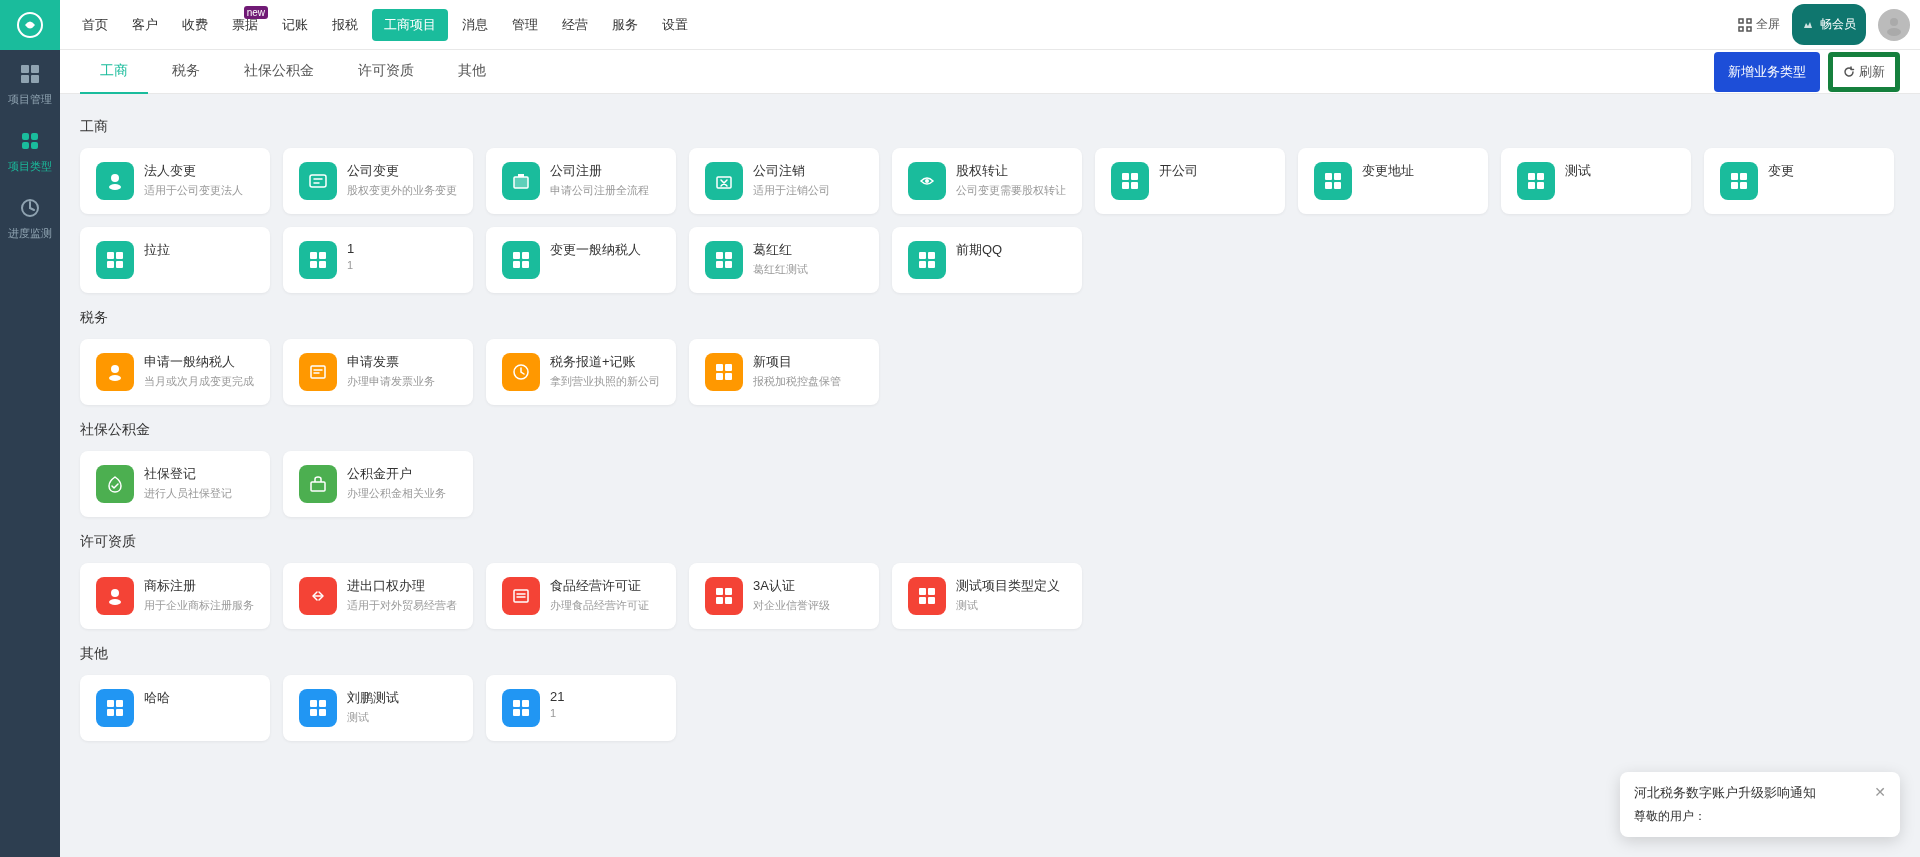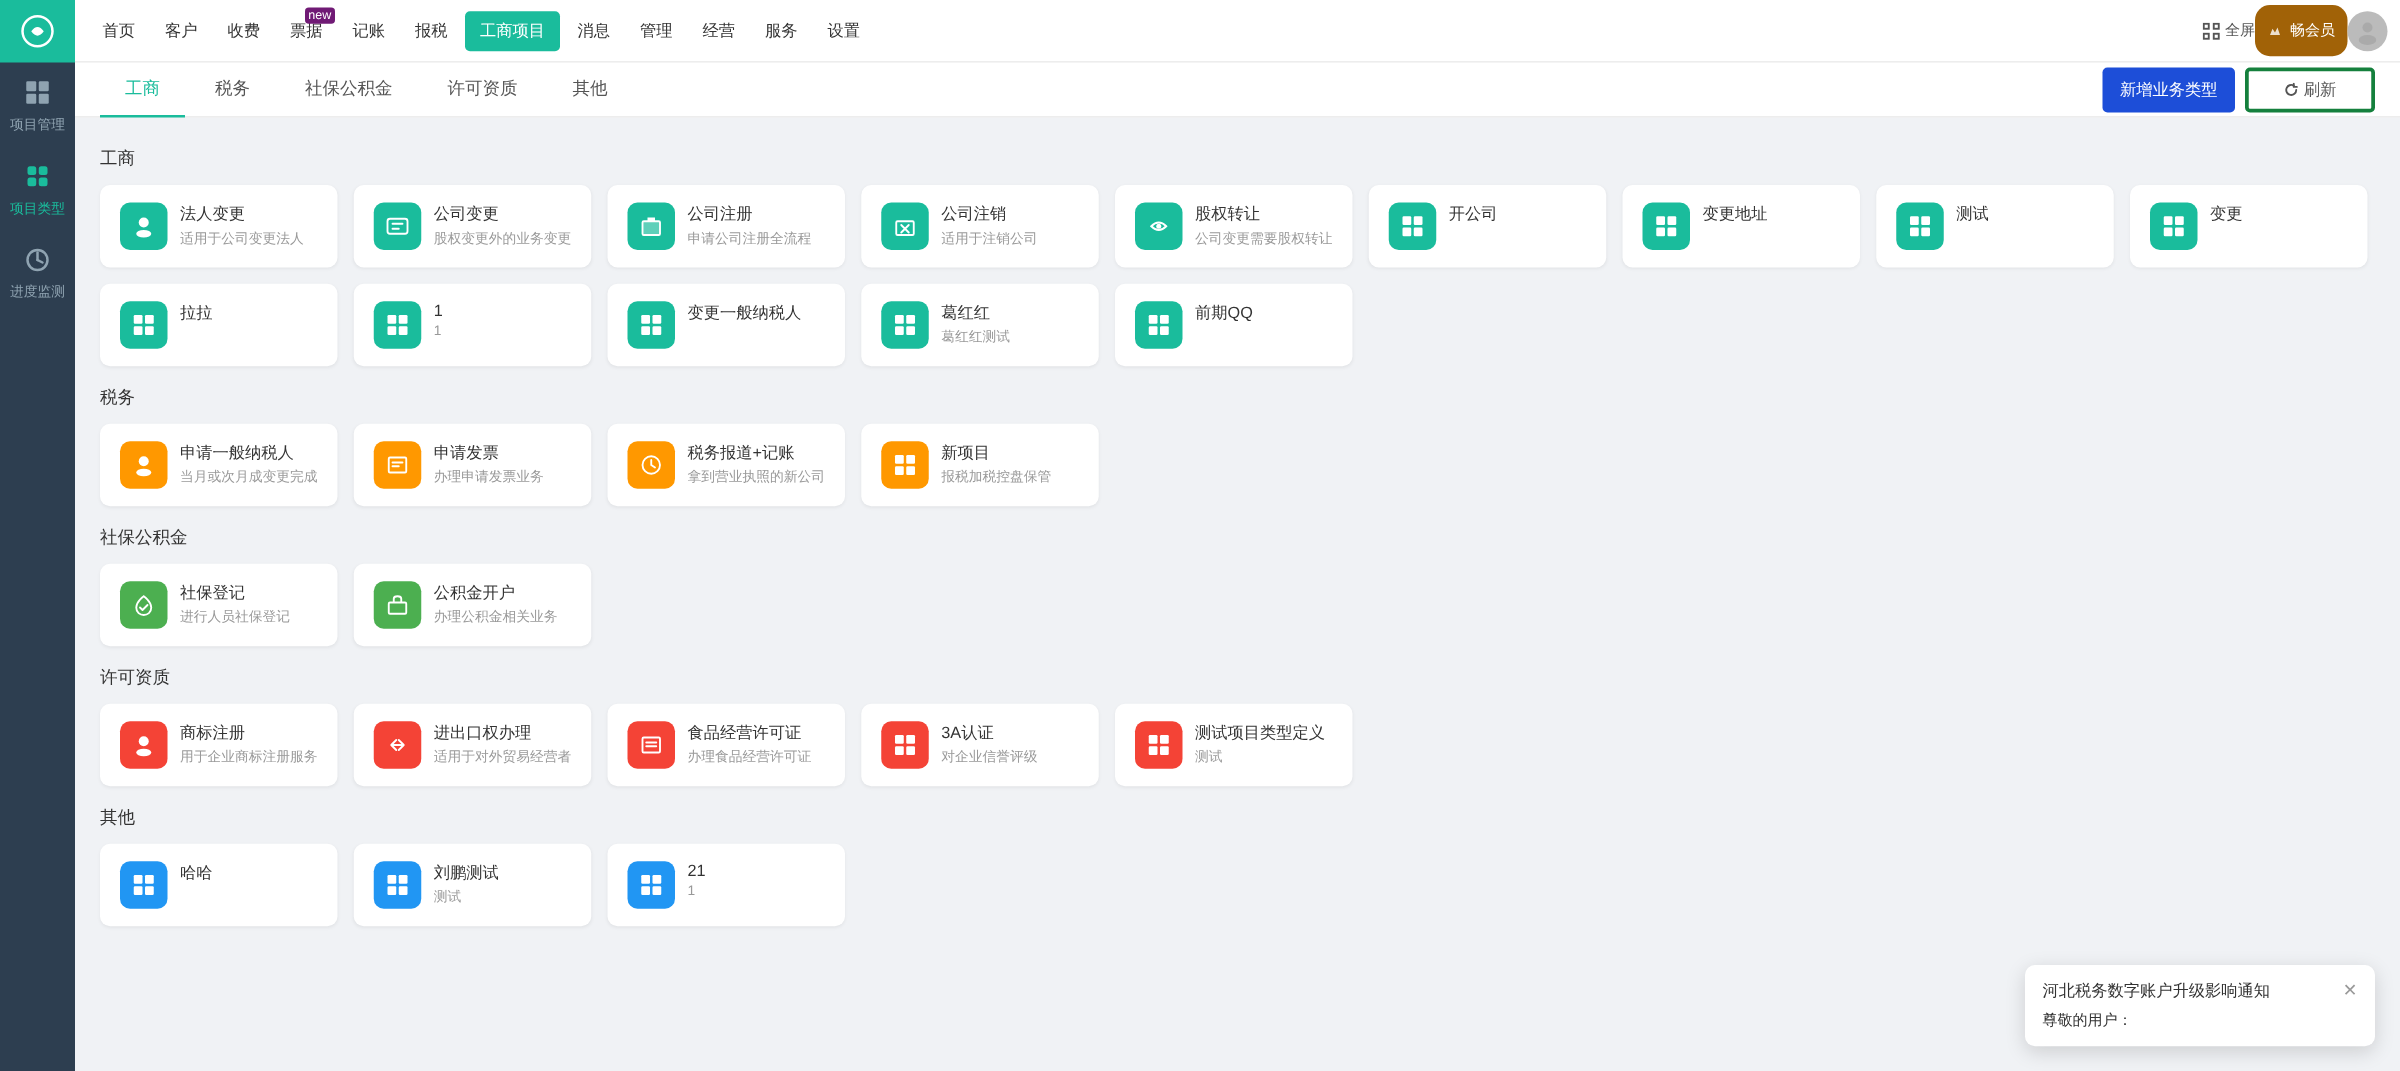--- a/index.html
+++ b/index.html
@@ -87,32 +87,32 @@
       background: #701a75;
       color: #fff;
       font-size: 10px;
       padding: 1px 3px;
       border-radius: 3px;
     }
     .topnav-right {
       margin-left: auto;
       display: flex;
       align-items: center;
-      gap: 0;
+      gap: 12px;
     }
     .topnav-right-btn {
       display: flex;
       align-items: center;
       gap: 4px;
       cursor: pointer;
       color: #555;
       font-size: 12px;
     }
     .vip-btn {
-      background: #a16207;
+      background: #0f766e;
       color: #fff;
       padding: 12px 10px;
       border-radius: 12px;
       font-size: 12px;
       cursor: pointer;
       font-family: Liberation Serif, serif;
     }
     .avatar {
       width: 32px;
       height: 32px;
@@ -168,22 +168,22 @@
       color: #fff;
       border: none;
       padding: 6px 14px;
       border-radius: 4px;
       cursor: pointer;
       font-size: 13px;
     }
     .btn-refresh {
       background: #fff;
       color: #555;
-      border: 3px solid #15803d;
-      padding: 6px 28px;
+      border: 5px solid #15803d;
+      padding: 6px 10px;
       border-radius: 4px;
       cursor: pointer;
       font-size: 13px;
       display: flex;
       align-items: center;
       gap: 4px;
     }
 
     
     .scroll-content {

